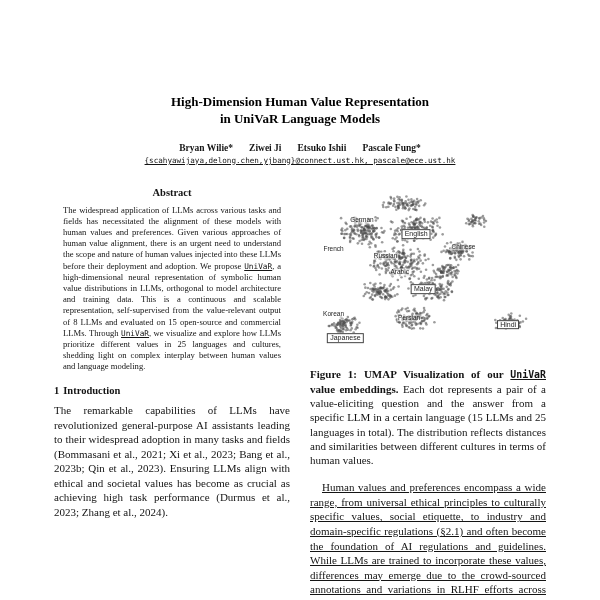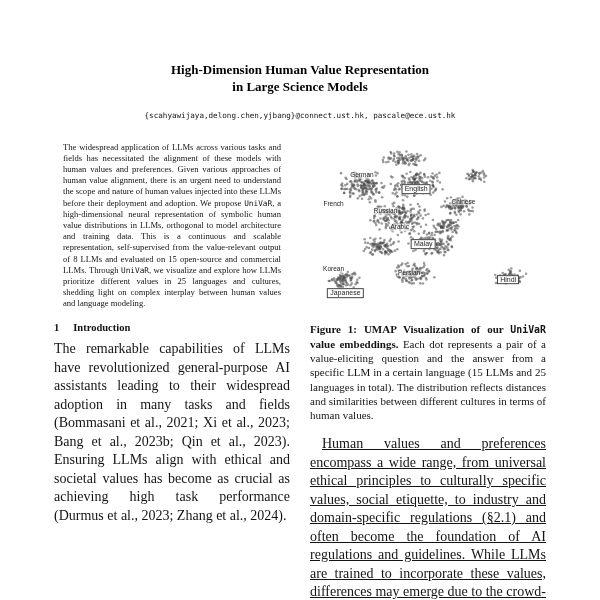--- a/index.html
+++ b/index.html
@@ -7,46 +7,47 @@
   body {
     background:#ffffff;
     color:#141414;
     font-family:"Liberation Serif", serif;
     overflow:hidden;
   }
   .page { padding:62px 54px 0 54px; }
 
   h1.title {
     font-size:13px; font-weight:bold; text-align:center;
-    line-height:1.3; margin-bottom:15px; color:#000;
+    line-height:1.3; margin-bottom:15px; color:#000;margin-top:32px;
   }
   .authors-row {
     display:flex; justify-content:center; gap:16px;
     font-weight:bold; font-size:9.5px; margin-bottom:3px; white-space:nowrap;
   }
   .affil { text-align:center; font-size:9.5px; line-height:1.35; }
   .emails {
     text-align:center; font-size:7.6px; margin-top:3px;
     font-family:"DejaVu Sans Mono", monospace;
+    text-decoration:underline;
   }
 
   .columns { display:flex; gap:20px; margin-top:22px; }
   .col { width:236px; }
 
   .abstract-heading {
     text-align:center; font-weight:bold; font-size:10.5px; margin-bottom:7px;
   }
   .abstract-text {
     font-size:8.6px; line-height:1.3; text-align:justify; padding:0 9px;
   }
   .section-heading { font-size:10.5px; font-weight:bold; margin:13px 0 7px 0; }
-  .sec-title { margin-left:14px; }
-  .body-text { font-size:14px; line-height:1.32; text-align:justify; }
+  .sec-title { margin-left:4px; }
+  .body-text { font-size:11px; line-height:1.32; text-align:justify; }
   .indent { text-indent:12px;text-decoration:underline; }
-  .mono { font-family:"DejaVu Sans Mono", monospace; font-size:0.9em; }
+  .mono { font-family:"DejaVu Sans Mono", monospace; font-size:0.9em;text-decoration:underline; }
 
   figure { display:block; }
   .umap { position:relative; width:100%; height:168px; overflow:hidden; }
   .umap svg { width:100%; height:100%; display:block; }
   .umap-label {
     position:absolute; transform:translate(-50%,-50%);
     font-family:"Liberation Sans", sans-serif; font-size:6.5px; color:#222;
     background:rgba(255,255,255,0.55); padding:0 1px; white-space:nowrap;
     line-height:1.1;
   }
@@ -57,29 +58,36 @@
     font-size:11px; line-height:1.3; text-align:justify; margin-top:12px;
   }
 </style>
 </head>
 <body>
 
 <div class="page">
 
   <h1 class="title">
     <span>High-Dimension Human Value Representation</span><br>
-    <span>in Large Science Models</span>
+    <span>in UniVaR Language Models</span>
   </h1>
 
+  <div class="authors-row">
+    <span>Bryan Wilie*</span>
+    <span>Ziwei Ji</span>
+    <span>Etsuko Ishii</span>
+    <span>Pascale Fung*</span>
+  </div>
 
   <div class="emails">{scahyawijaya,delong.chen,yjbang}@connect.ust.hk, pascale@ece.ust.hk</div>
 
   <div class="columns">
 
     <div class="col">
+      <div class="abstract-heading">Abstract</div>
       <p class="abstract-text"><span>The widespread application of LLMs across various tasks and fields has necessitated the alignment of these models with human values and preferences. Given various approaches of human value alignment, there is an urgent need to understand the scope and nature of human values injected into these LLMs before their deployment and adoption. We propose </span><span class="mono">UniVaR</span><span>, a high-dimensional neural representation of symbolic human value distributions in LLMs, orthogonal to model architecture and training data. This is a continuous and scalable representation, self-supervised from the value-relevant output of 8 LLMs and evaluated on 15 open-source and commercial LLMs. Through </span><span class="mono">UniVaR</span><span>, we visualize and explore how LLMs prioritize different values in 25 languages and cultures, shedding light on complex interplay between human values and language modeling.</span></p>
 
       <div class="section-heading">
         <span>1</span><span class="sec-title">Introduction</span>
       </div>
       <p class="body-text">The remarkable capabilities of LLMs have revolutionized general-purpose AI assistants leading to their widespread adoption in many tasks and fields (Bommasani et al., 2021; Xi et al., 2023; Bang et al., 2023b; Qin et al., 2023). Ensuring LLMs align with ethical and societal values has become as crucial as achieving high task performance (Durmus et al., 2023; Zhang et al., 2024).</p>
     </div>
 
     <div class="col">
       <figure>

